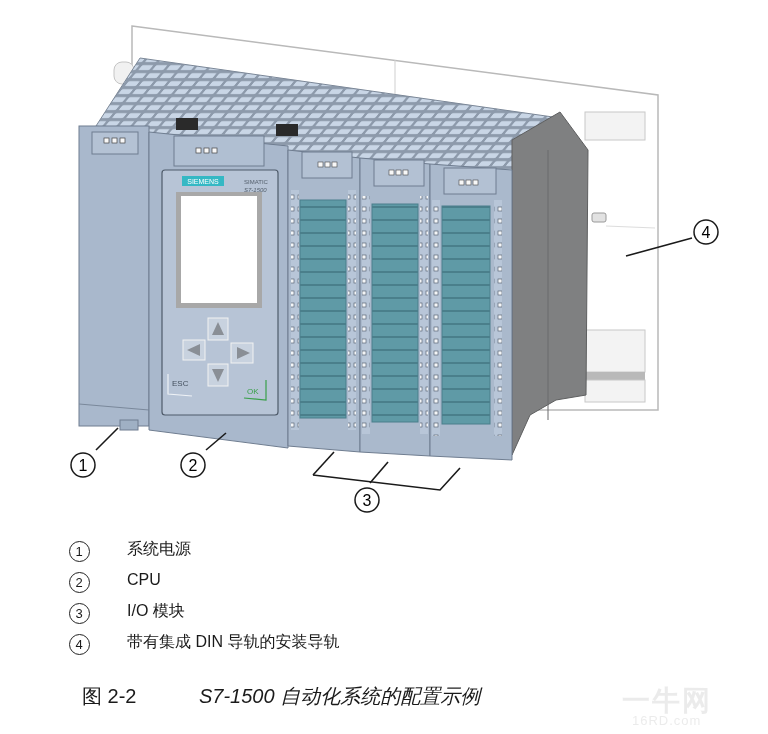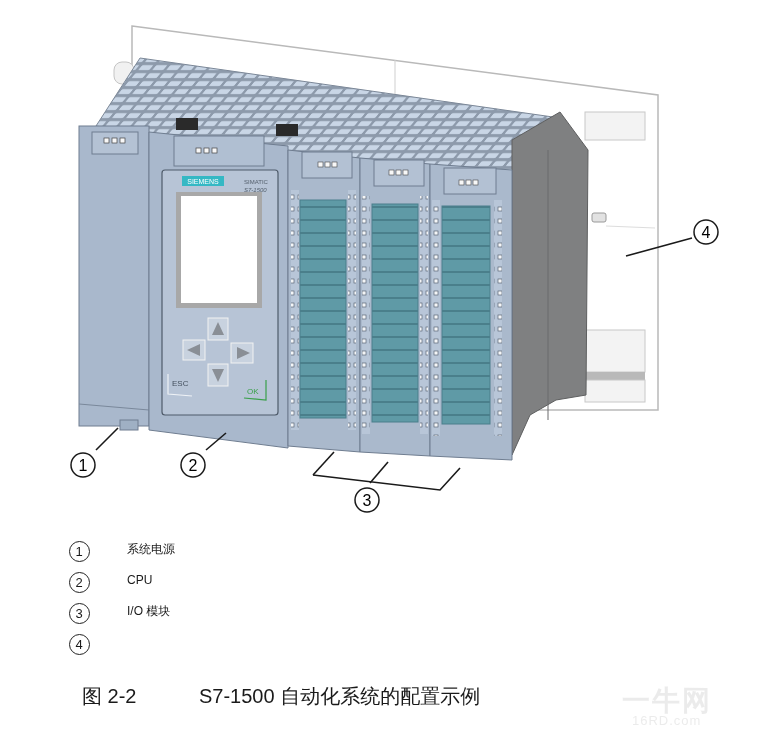--- a/index.html
+++ b/index.html
@@ -3,24 +3,24 @@
 <meta charset="utf-8">
 <style>
   html,body{margin:0;padding:0;background:#ffffff;}
   body{width:768px;height:734px;position:relative;overflow:hidden;font-family:"Liberation Sans","DejaVu Sans",sans-serif;color:#1a1a1a;}
   #figure{position:absolute;left:0;top:0;width:768px;height:525px;}
   .callout-num{font-family:"Liberation Sans",sans-serif;font-size:16px;}
   .legend{position:absolute;left:66px;top:536px;width:500px;}
   .legend-row{position:relative;height:31px;}
   .legend-num{position:absolute;left:0;top:0;width:26px;height:26px;font-size:20px;line-height:26px;text-align:center;}
   .legend-num .circ{display:inline-block;width:19px;height:19px;border:1.6px solid #222;border-radius:50%;font-size:13px;line-height:19px;text-align:center;box-sizing:content-box;}
-  .legend-text{position:absolute;left:61px;top:1px;font-size:12px;line-height:24px;white-space:nowrap;}
+  .legend-text{position:absolute;left:61px;top:1px;font-size:16px;line-height:24px;white-space:nowrap;}
   .caption{position:absolute;left:66px;top:684px;font-size:20px;line-height:24px;white-space:nowrap;}
   .caption-label{position:absolute;left:16px;top:0;}
-  .caption-title{position:absolute;left:133px;top:0;}
+  .caption-title{position:absolute;left:133px;top:0;font-style:italic;}
   .watermark{position:absolute;left:612px;top:682px;width:150px;height:50px;opacity:0.35;}
   .wm-big{position:absolute;left:10px;top:0;font-size:28px;color:#c8c8c8;letter-spacing:2px;font-weight:bold;}
   .wm-small{position:absolute;left:20px;top:31px;font-size:13px;color:#c8c8c8;letter-spacing:1px;}
 </style>
 </head>
 <body>
 
 <div id="figure">
   <svg width="768" height="525" viewBox="0 0 768 525" xmlns="http://www.w3.org/2000/svg">
     <defs>
@@ -169,20 +169,21 @@
   <div class="legend-row">
     <span class="legend-num"><span class="circ">2</span></span>
     <span class="legend-text">CPU</span>
   </div>
   <div class="legend-row">
     <span class="legend-num"><span class="circ">3</span></span>
     <span class="legend-text">I/O 模块</span>
   </div>
   <div class="legend-row">
     <span class="legend-num"><span class="circ">4</span></span>
+    <span class="legend-text">带有集成 DIN 导轨的安装导轨</span>
   </div>
 </div>
 
 <div class="caption">
   <span class="caption-label">图 2-2</span>
   <span class="caption-title">S7-1500 自动化系统的配置示例</span>
 </div>
 
 <div class="watermark">
   <span class="wm-big">一牛网</span>

